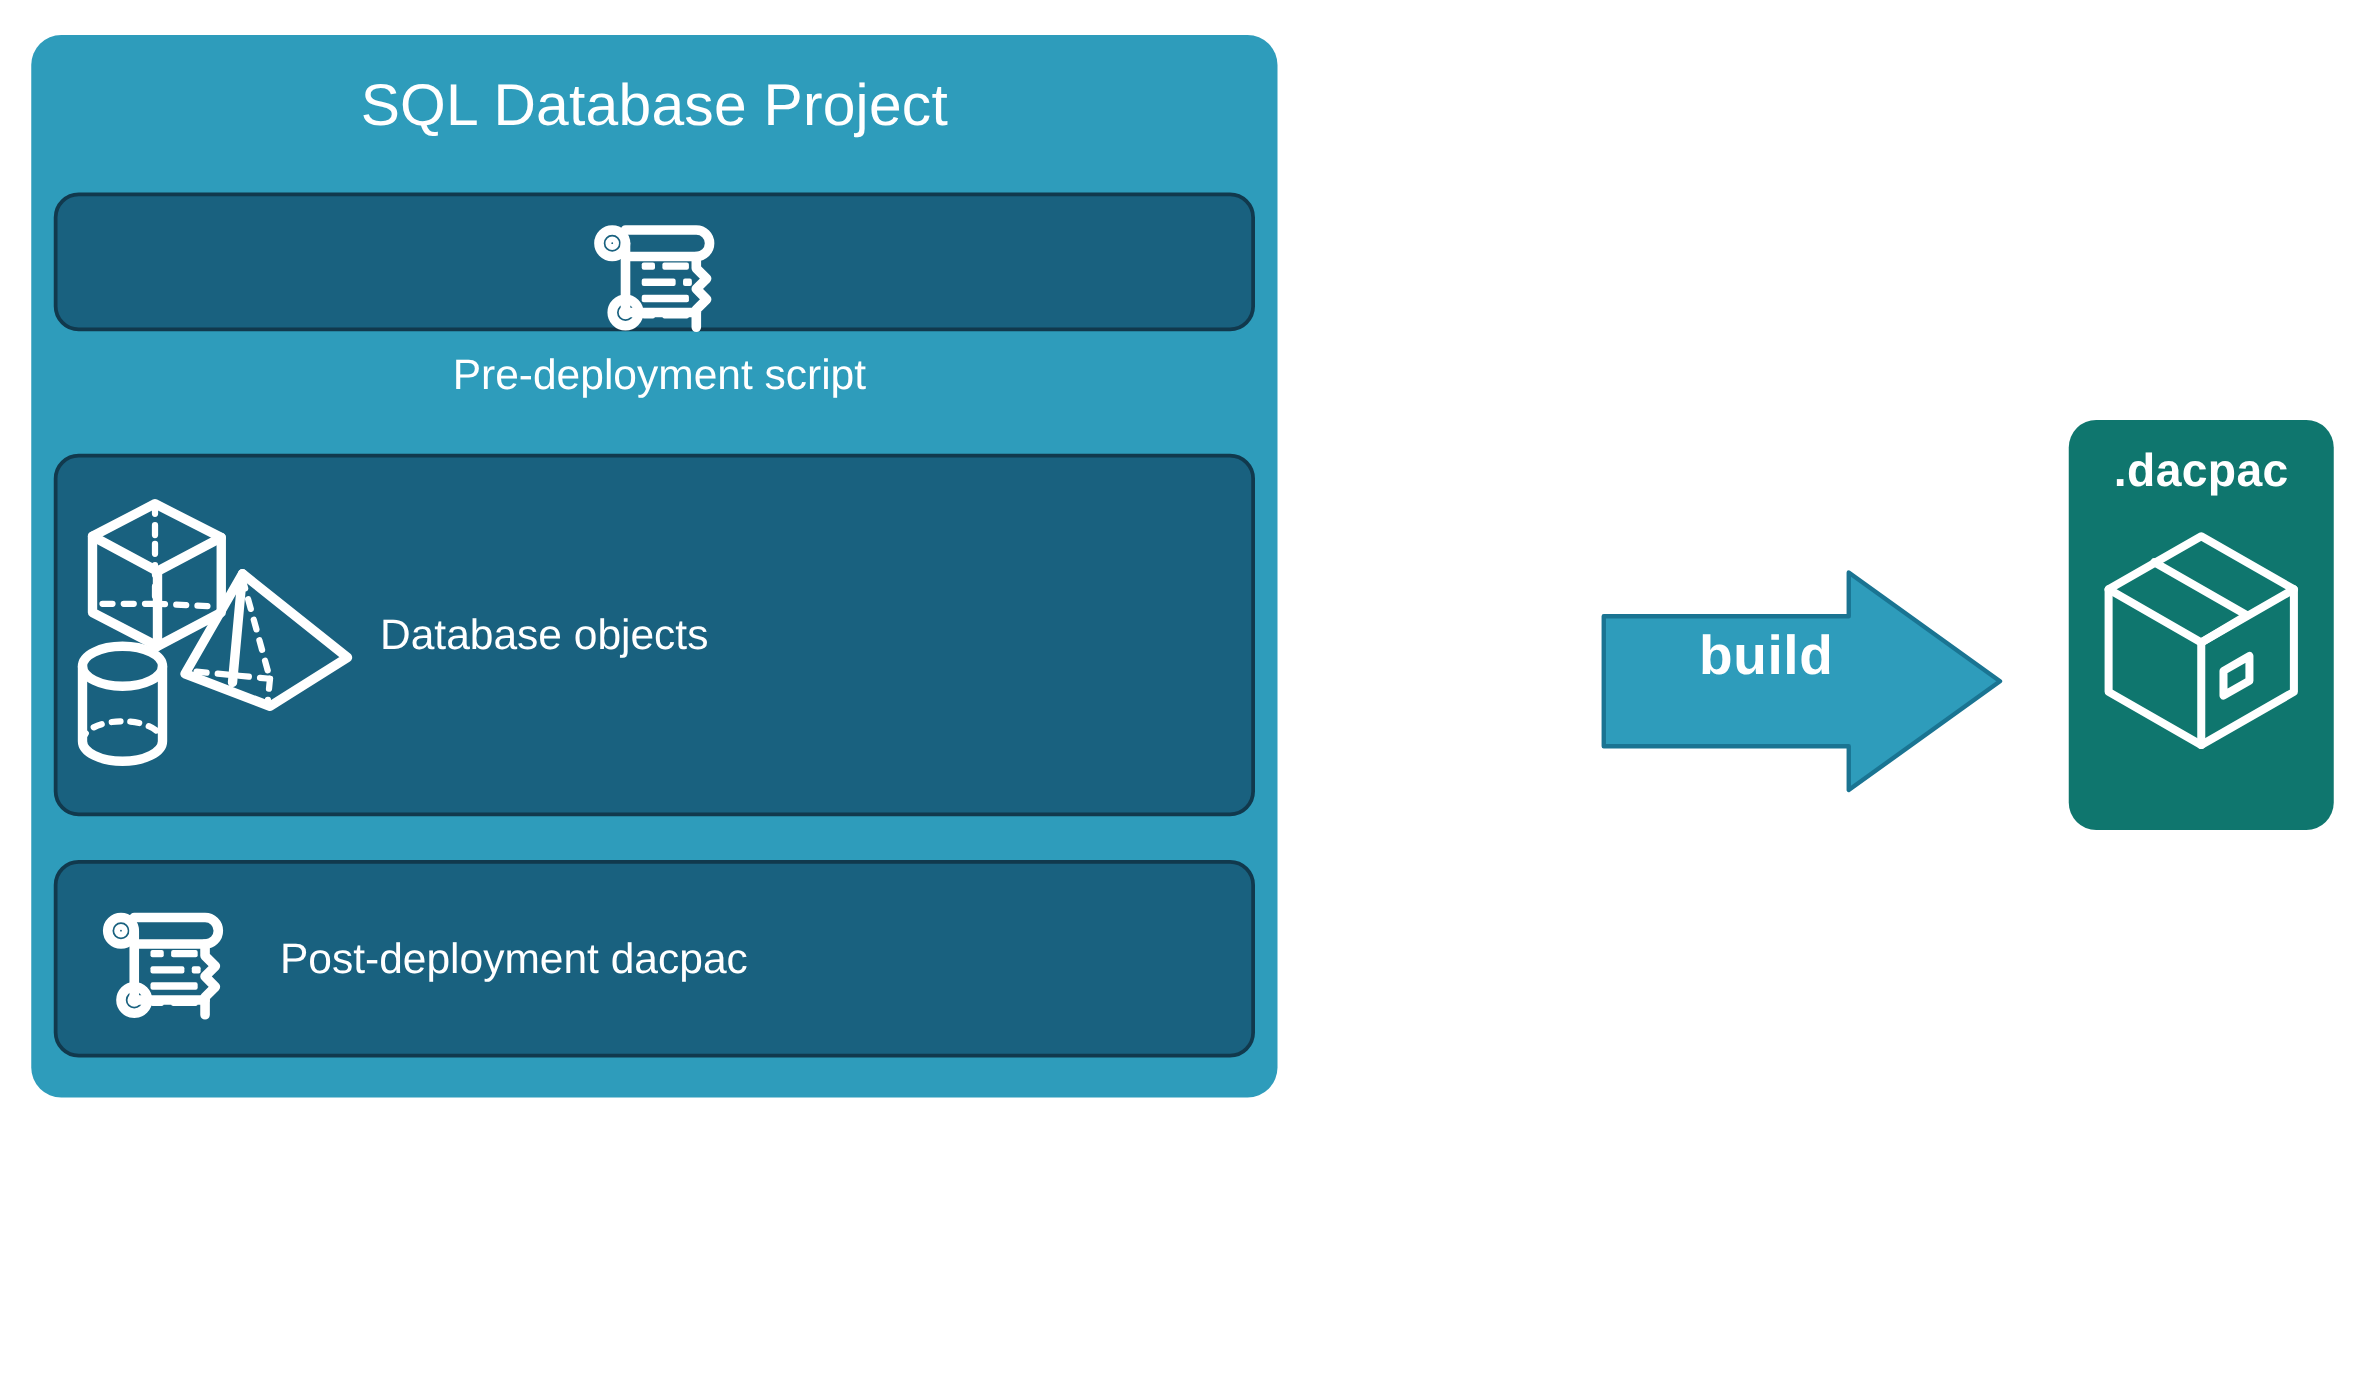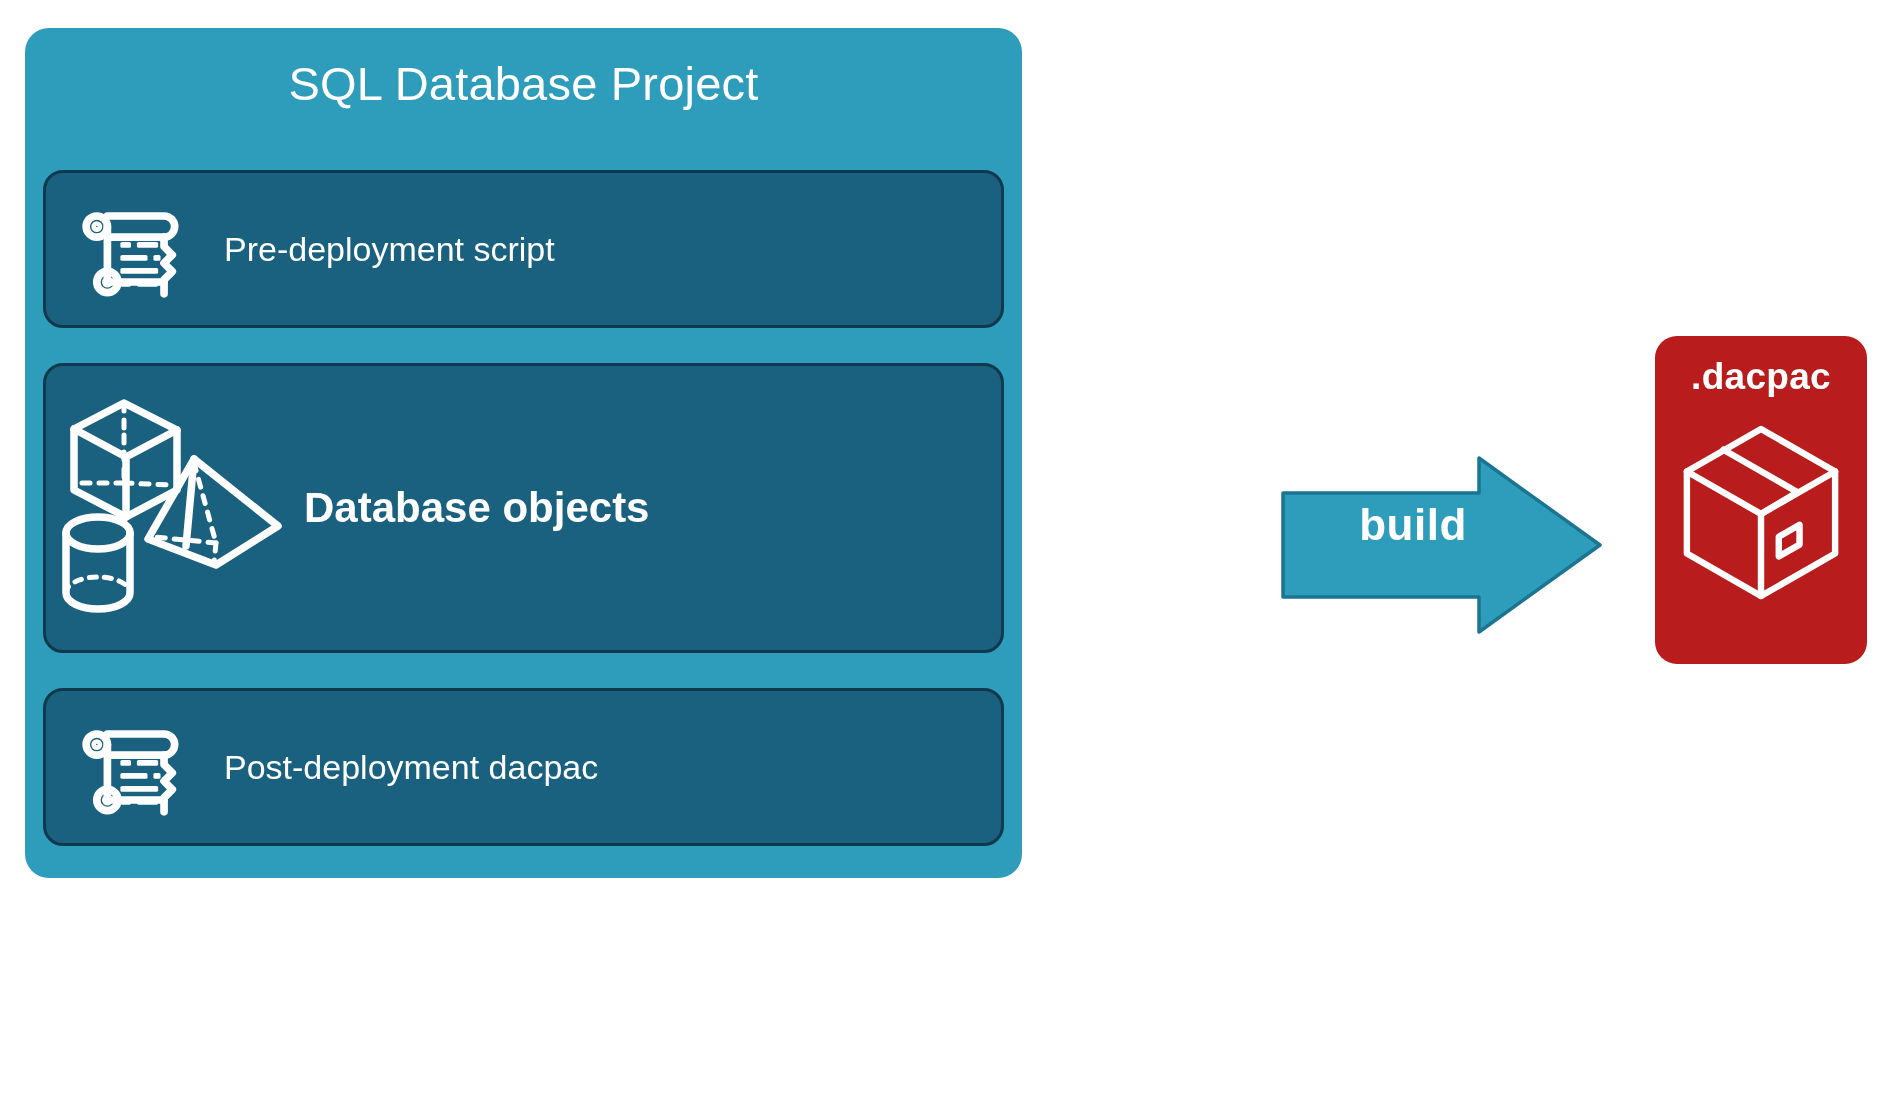--- a/index.html
+++ b/index.html
@@ -53,21 +53,21 @@
     left: 18px;
     width: 961px;
     background: #19617F;
     border: 3px solid #11394D;
     border-radius: 20px;
     box-sizing: border-box;
     display: flex;
     align-items: center;
   }
 
-  .card-pre  { top: 142px; height: 158px; }
+  .card-pre  { top: 126px; height: 111px; flex-direction: column; }
   .card-obj  { top: 335px; height: 290px; }
   .card-post { top: 660px; height: 158px; }
 
   .card-icons {
     position: relative;
     flex: 0 0 auto;
     display: flex;
     align-items: center;
     justify-content: center;
   }
@@ -75,21 +75,21 @@
   .card-icons.shapes-slot { width: 250px; height: 250px; }
 
   .card-label {
     color: #ffffff;
     font-size: 34px;
     line-height: 1.38;
     font-weight: 400;
     white-space: pre-line;
     margin-left: 8px;
   }
-  .card-label.obj { font-size: 42px; font-weight: bold; }
+  .card-label.obj { font-size: 34px; }
 
   
   .build-arrow {
     position: absolute;
     left: 1283px;
     top: 455px;
     width: 320px;
     height: 180px;
   }
   .build-text {
@@ -108,21 +108,21 @@
     pointer-events: none;
   }
 
   
   .dacpac-box {
     position: absolute;
     left: 1655px;
     top: 336px;
     width: 212px;
     height: 328px;
-    background: #b91c1c;
+    background: #0f766e;
     border-radius: 22px;
     box-sizing: border-box;
   }
   .dacpac-title {
     position: absolute;
     left: 0;
     top: 20px;
     width: 212px;
     text-align: center;
     color: #ffffff;

